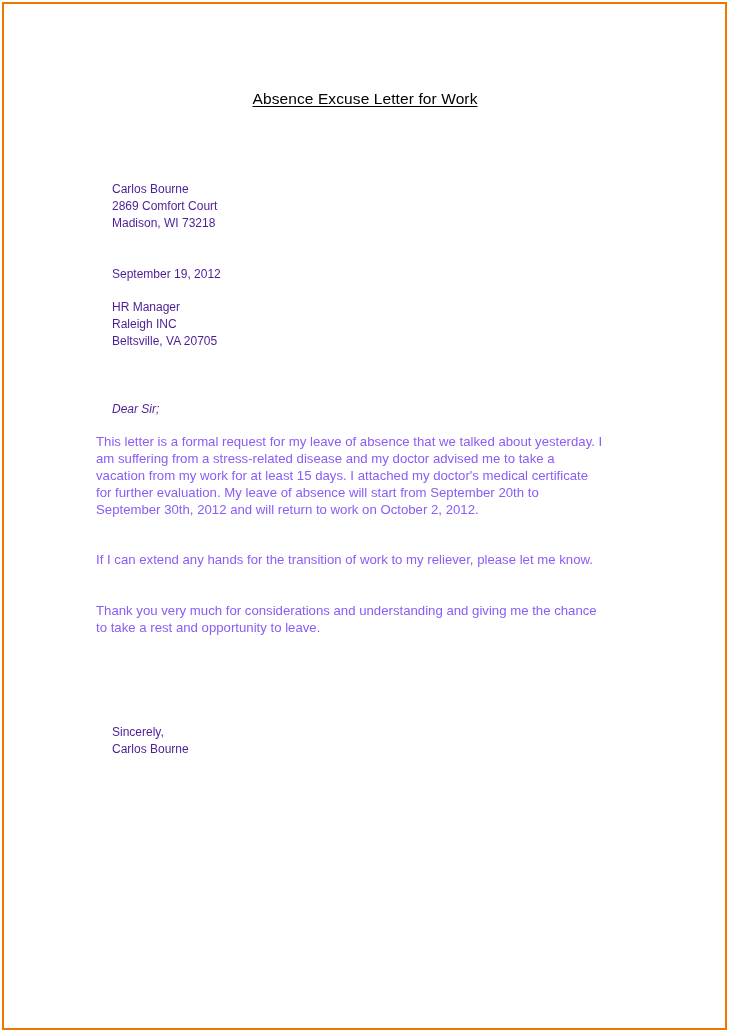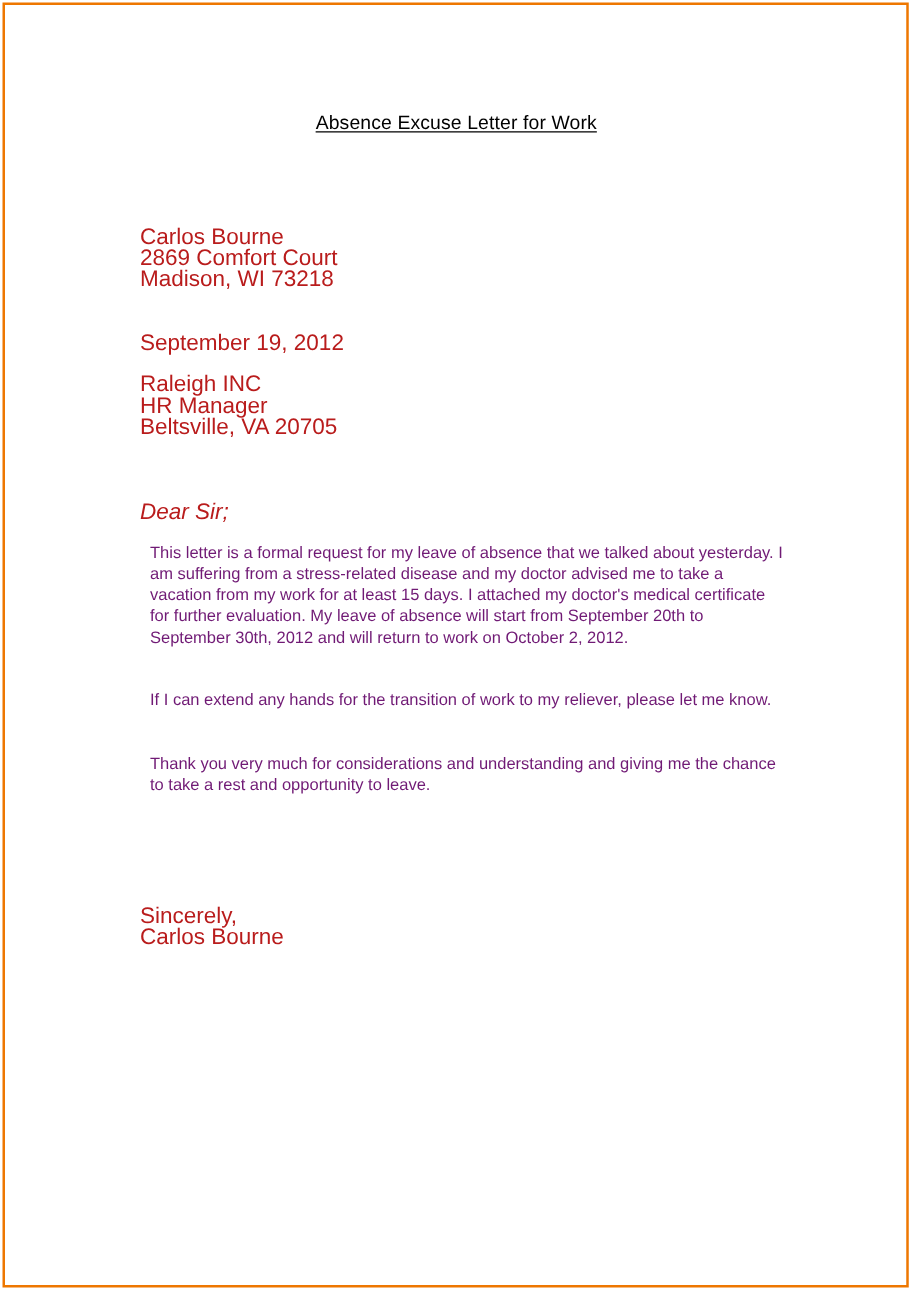--- a/index.html
+++ b/index.html
@@ -52,36 +52,36 @@
   }
   .letter-title span {
     text-decoration: underline;
     text-underline-offset: 2px;
   }
 
   .block {
     position: absolute;
     left: 112px;
     width: 508px;
-    font-size: 18px;
+    font-size: 12px;
     line-height: 16.9px;
-    color: #b91c1c;
+    color: #4c1d95;
   }
 
   .block .line {
     white-space: pre;
   }
 
   .para {
     position: absolute;
-    left: 120px;
+    left: 96px;
     width: 508px;
     font-size: 13.2px;
     line-height: 16.9px;
-    color: #701a75;
+    color: #8b5cf6;
     text-align: left;
   }
 
   #sender-block   { top: 181px; }
   #date-line      { top: 266px; }
   #recipient-block{ top: 299px; }
   #salutation     { top: 401px; font-style: italic; }
   #para-1         { top: 434px; }
   #para-2         { top: 552px; }
   #para-3         { top: 603px; }
@@ -104,22 +104,22 @@
       <div class="line">Carlos Bourne</div>
       <div class="line">2869 Comfort Court</div>
       <div class="line">Madison, WI 73218</div>
     </div>
 
     <div class="block" id="date-line">
       <div class="line">September 19, 2012</div>
     </div>
 
     <div class="block" id="recipient-block">
+      <div class="line">HR Manager</div>
       <div class="line">Raleigh INC</div>
-      <div class="line">HR Manager</div>
       <div class="line">Beltsville, VA 20705</div>
     </div>
 
     <div class="block" id="salutation">
       <div class="line">Dear Sir;</div>
     </div>
 
     <div class="para" id="para-1">This letter is a formal request for my leave of absence that we talked about yesterday. I am suffering from a stress-related disease and my doctor advised me to take a vacation from my work for at least 15 days. I attached my doctor's medical certificate for further evaluation. My leave of absence will start from September 20th to September 30th, 2012 and will return to work on October 2, 2012.</div>
 
     <div class="para" id="para-2">If I can extend any hands for the transition of work to my reliever, please let me know.</div>

